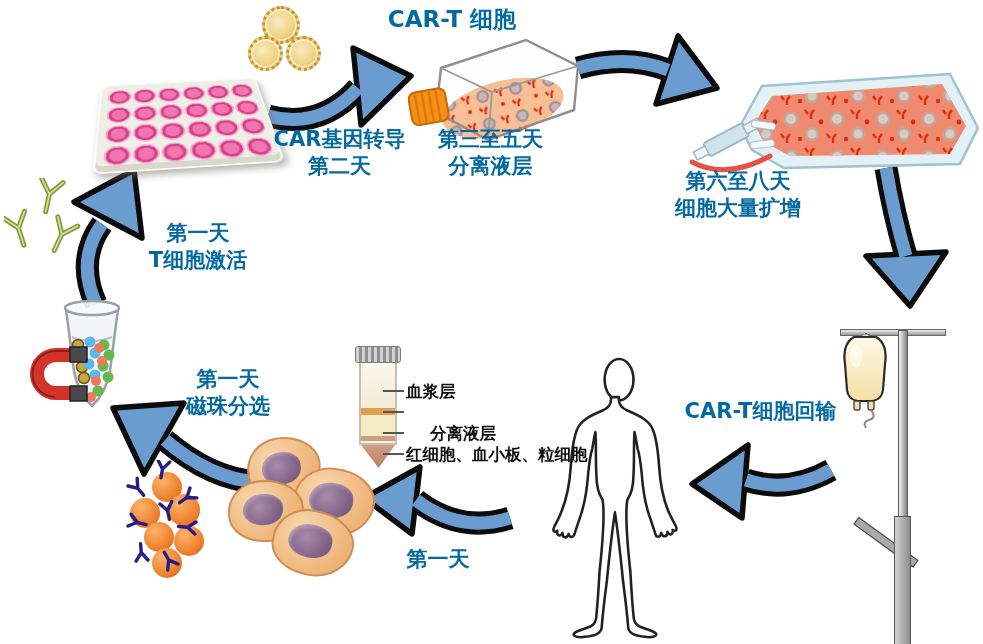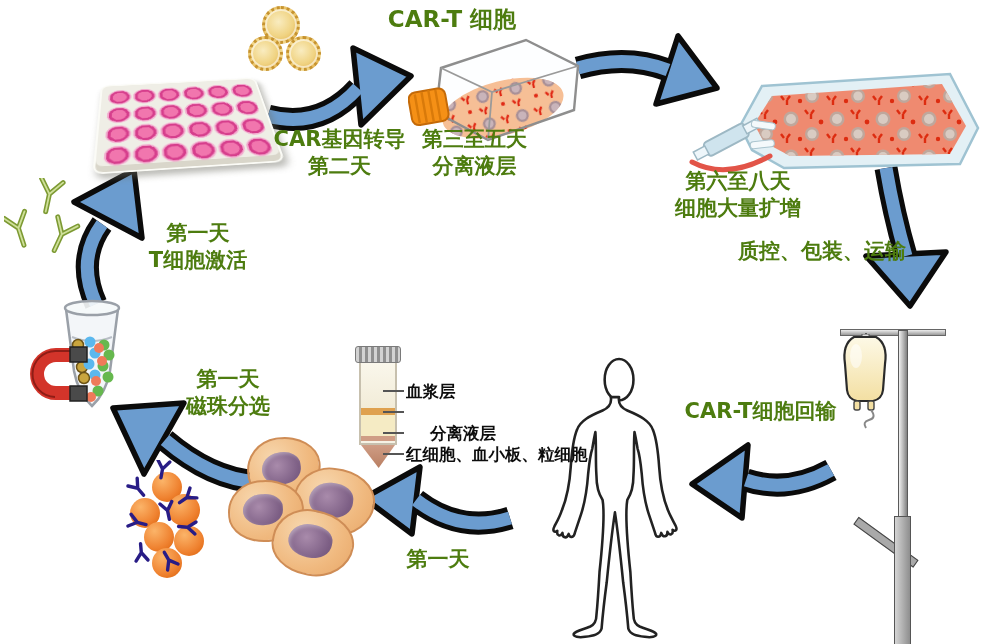--- a/index.html
+++ b/index.html
@@ -1,21 +1,21 @@
 <!DOCTYPE html>
 <html><head>
 <meta charset="utf-8">
 <style>
   html,body{margin:0;padding:0;background:#fff;}
   .stage{position:relative;width:983px;height:644px;background:#fff;overflow:hidden;
          font-family:"DejaVu Sans","Liberation Sans",sans-serif;color:#0d0d0d;}
   .abs{position:absolute;}
   
   .lbl{position:absolute;font-weight:700;text-align:center;line-height:1.3;white-space:nowrap;
-       font-size:21px;color:#4d7c0f;z-index:30;}
+       font-size:21px;color:#0369a1;z-index:30;}
   .lbl.title{font-size:23px;}
   .tube-lbl{position:absolute;font-weight:700;font-size:16.5px;white-space:nowrap;z-index:30;}
   .lead{position:absolute;height:2px;background:#555;z-index:29;}
   
   .plate-wrap{left:98px;top:56px;width:185px;height:135px;z-index:5;}
   .plate{width:172px;height:128px;background:#efeee6;border:2px solid #fbfbf6;border-radius:9px;
          padding:6px;box-sizing:border-box;
          box-shadow:3px 6px 7px rgba(110,110,100,.45), inset 0 -7px 0 #d9d6ca;
          transform:perspective(420px) rotateX(48deg) rotate(-5deg);}
   .wells{width:100%;height:100%;
@@ -64,32 +64,31 @@
 
 <div class="stage">
 
   <div class="lbl title" style="left:382px;top:5px;width:140px;">CAR-T 细胞</div>
 
   <div class="lbl" style="left:252px;top:126px;width:175px;">
     <div>CAR基因转导</div>
     <div>第二天</div>
   </div>
 
-  <div class="lbl" style="left:382px;top:126px;width:185px;">
+  <div class="lbl" style="left:398px;top:126px;width:185px;">
     <div>第三至五天</div>
     <div>分离液层</div>
   </div>
 
   <div class="lbl" style="left:638px;top:168px;width:200px;text-align:center;">
     <div>第六至八天</div>
     <div>细胞大量扩增</div>
   </div>
 
   <div class="lbl" style="left:712px;top:238px;width:220px;">
-    <div>质控、包装、运输</div>
   </div>
 
   <div class="lbl" style="left:678px;top:398px;width:165px;">CAR-T细胞回输</div>
 
   <div class="lbl" style="left:128px;top:220px;width:140px;">
     <div>第一天</div>
     <div>T细胞激活</div>
   </div>
 
   <div class="lbl" style="left:158px;top:366px;width:140px;">

